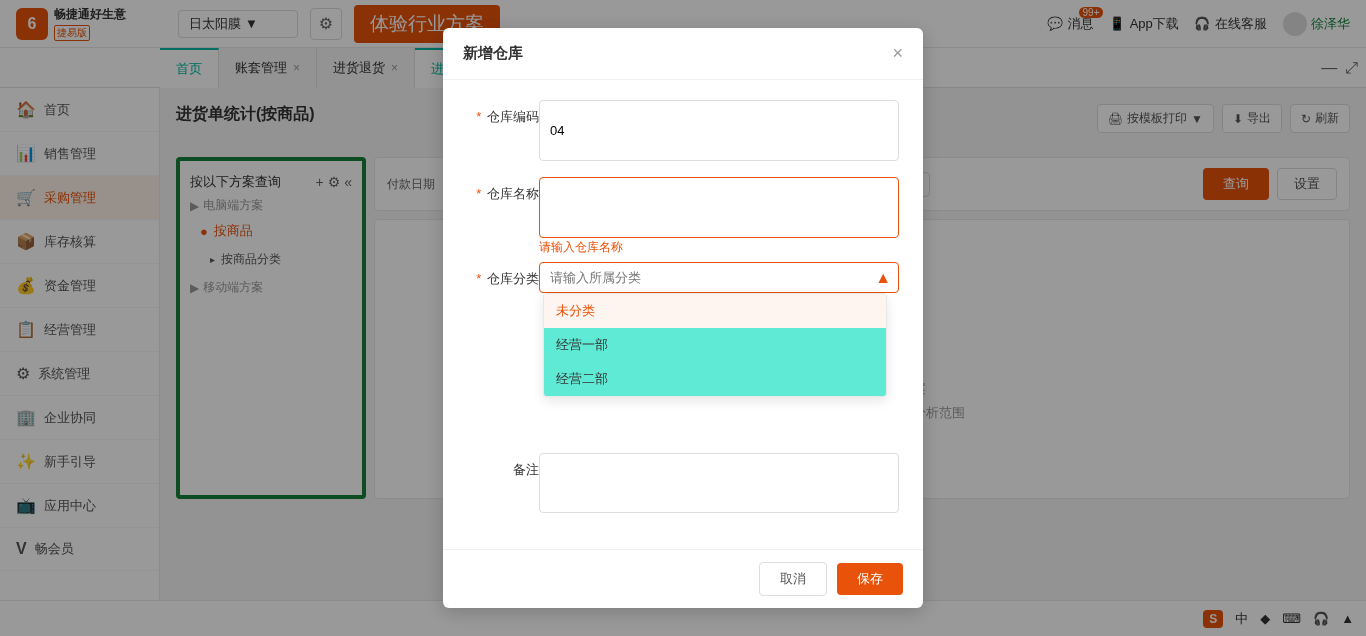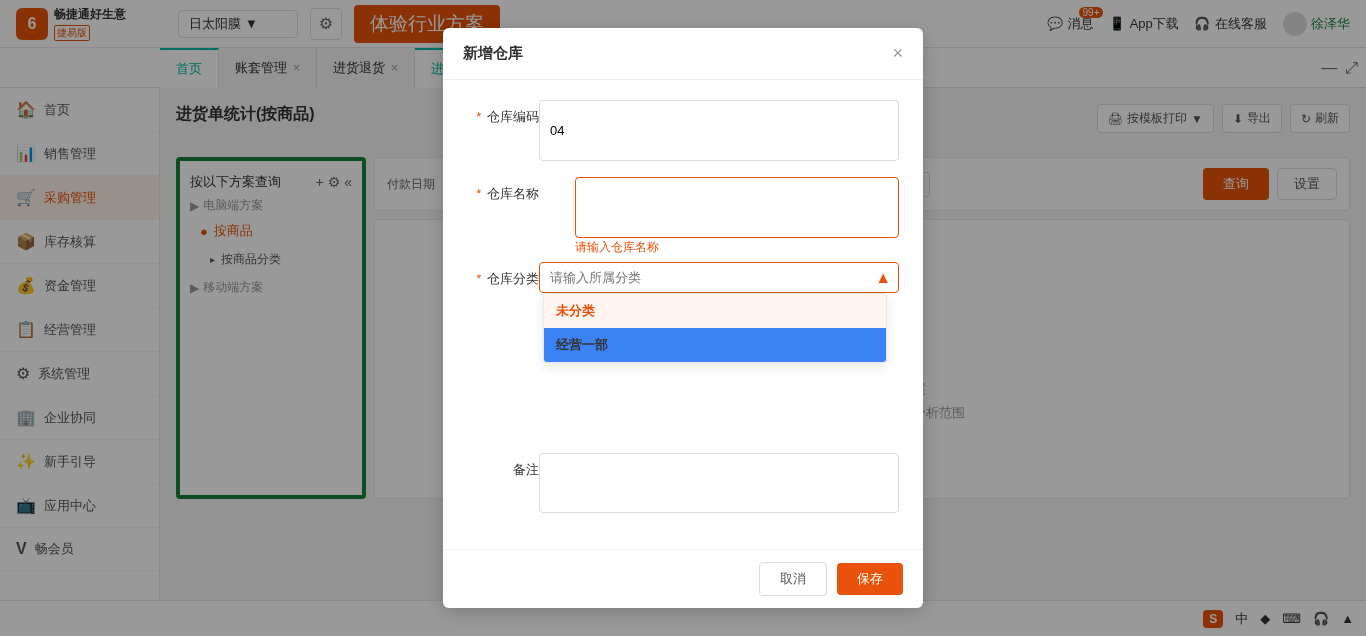--- a/index.html
+++ b/index.html
@@ -207,26 +207,25 @@
       padding: 7px 32px 7px 10px; font-size: 13px; outline: none;
     }
     .input-icon {
       position: absolute; right: 8px; top: 50%; transform: translateY(-50%);
       color: #e8520a; cursor: pointer; font-size: 16px;
     }
 
     .dropdown-list {
       position: absolute;
       top: 100%; left: 76px; right: 12px;
-      background: #3b82f6;
+      background: #5eead4;
       border: 1px solid #e8e8e8;
       border-radius: 4px;
       box-shadow: 0 4px 12px rgba(0,0,0,0.1);
       z-index: 10;
-      font-weight: bold;
     }
     .dropdown-item {
       padding: 8px 12px; cursor: pointer; font-size: 13px; color: #333;
     }
     .dropdown-item.selected { background: #fef5f0; color: #e8520a; }
 
     .form-control-textarea {
       flex: 1; border: 1px solid #ddd; border-radius: 4px;
       padding: 7px 10px; font-size: 13px; outline: none;
       resize: none; height: 60px;
@@ -470,21 +469,21 @@
   <div class="dialog-body">
 
     <div class="form-row">
       <div class="form-label">
         <span class="required">*</span>
         <span>仓库编码</span>
       </div>
       <input class="form-control" type="text" value="04" style="">
     </div>
 
-    <div class="form-row" style="margin-bottom:24px;gap:36px;">
+    <div class="form-row" style="margin-bottom:24px;">
       <div class="form-label">
         <span class="required">*</span>
         <span>仓库名称</span>
       </div>
       <div style="flex:1;position:relative;">
         <input class="form-control error" type="text" style="width: 100%; border-color: rgb(232, 82, 10);">
         <div class="error-msg" style="position:absolute;bottom:-18px;left:0;">请输入仓库名称</div>
       </div>
     </div>
 
@@ -494,20 +493,21 @@
         <span>仓库分类</span>
       </div>
       <div class="input-with-icon">
         <input type="text" style="width: 100%; border: 1px solid rgb(232, 82, 10); border-radius: 4px; padding: 7px 32px 7px 10px; font-size: 13px; outline: none;" placeholder="请输入所属分类">
         <span class="input-icon">▲</span>
       </div>
 
       <div class="dropdown-list" style="left:76px;">
         <div class="dropdown-item selected">未分类</div>
         <div class="dropdown-item">经营一部</div>
+        <div class="dropdown-item">经营二部</div>
       </div>
     </div>
 
     <div class="form-row" style="margin-top:160px;">
       <div class="form-label">
         <span>备注</span>
       </div>
       <textarea class="form-control-textarea" style="width: 100%;"></textarea>
     </div>
   </div>

